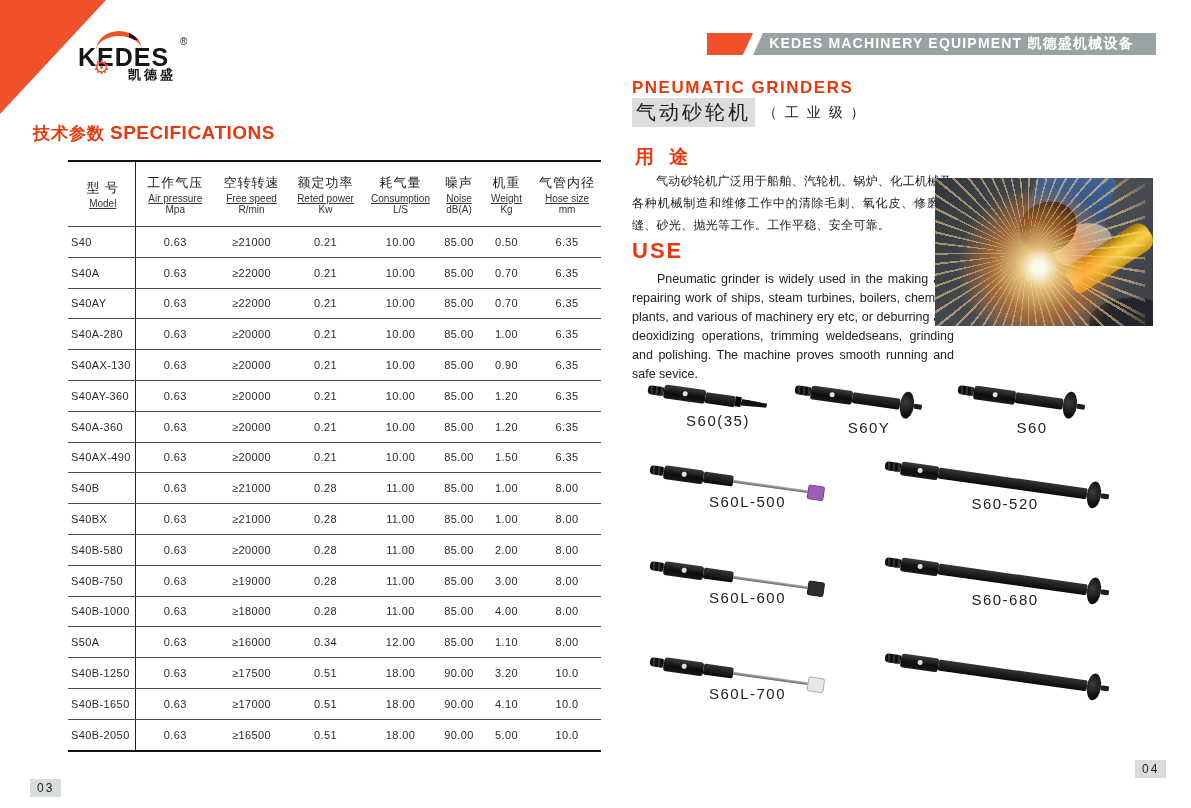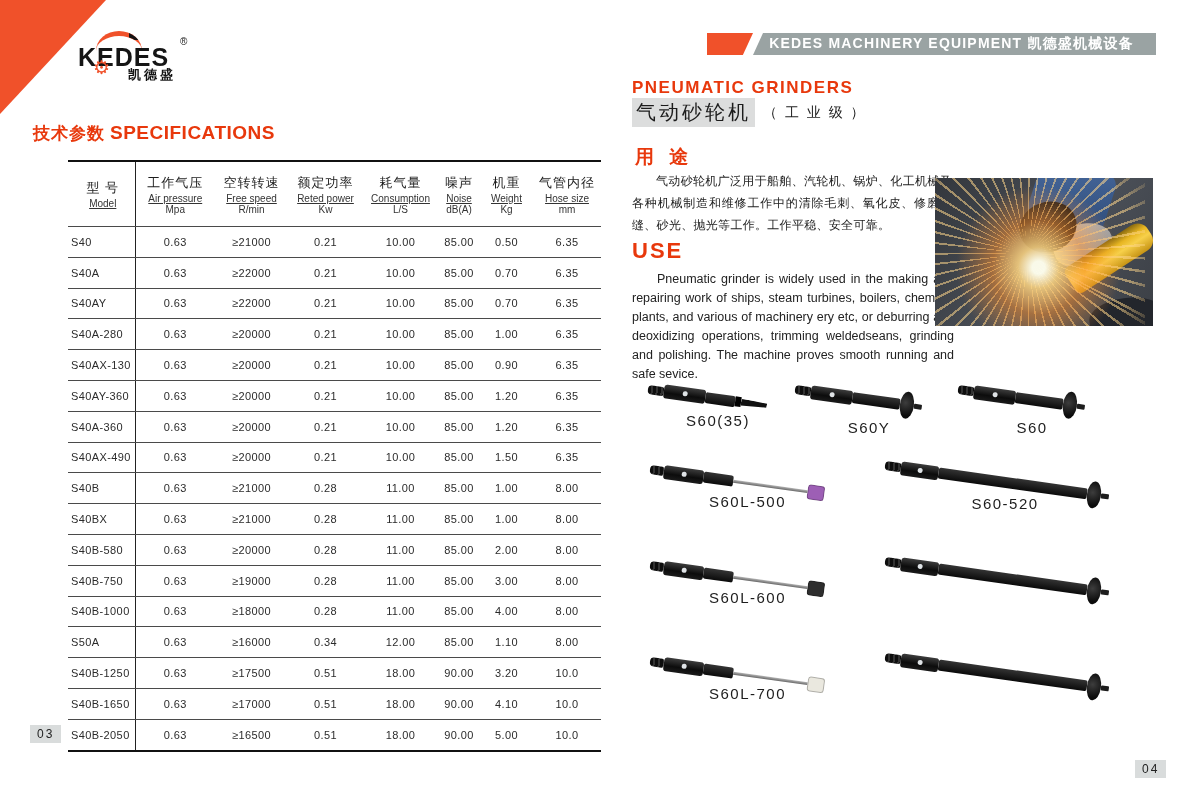--- a/index.html
+++ b/index.html
@@ -32,21 +32,21 @@
   table.spec th:first-child,table.spec td:first-child{border-right:1.5px solid #222;text-align:left;padding-left:3px;}
   table.spec td{height:29.8px;border-bottom:1.4px solid #4a4a4a;text-align:center;
     font-size:11px;color:#2b2b2b;letter-spacing:.4px;}
   table.spec tbody tr:last-child td{border-bottom:2.5px solid #111;}
   .h-cn{font-size:13px;color:#1c1c1c;letter-spacing:1px;text-align:center;}
   th:first-child .h-cn,th:first-child .h-en,th:first-child .h-unit{text-align:center;}
   .h-en{font-size:10px;color:#333;margin-top:1px;text-align:center;text-decoration:underline;}
   .h-unit{font-size:10px;color:#333;text-align:center;}
   .pagenum{position:absolute;font-size:12px;color:#222;background:#d9dcdc;
     padding:2px 7px;letter-spacing:2px;}
-  .pagenum.left{left:30px;top:725px;}
+  .pagenum.left{left:30px;top:779px;}
   .pagenum.right{left:1135px;top:760px;}
   
   .banner{position:absolute;left:707px;top:33px;width:449px;height:22px;display:flex;}
   .banner-flag{width:46px;height:22px;background:#f0512a;
     clip-path:polygon(0 0,100% 0,78% 100%,0 100%);}
   .banner-bar{flex:1;margin-left:-36px;height:22px;background:#9aa3a3;
     clip-path:polygon(46px 0,100% 0,100% 100%,36px 100%);
     display:flex;align-items:center;justify-content:center;}
   .banner-bar span{color:#fff;font-size:14px;font-weight:700;letter-spacing:1.2px;padding-left:30px;}
   .title-en{position:absolute;left:632px;top:78px;font-size:17px;font-weight:800;
@@ -439,20 +439,21 @@
       <div class="product-label">S60L-600</div>
     </div>
     <div class="product" style="left: 885px; top: 548px; width: 240px;">
       <div class="tool">
         <div class="t-tail" style="width: 16px;"></div>
         <div class="t-grip" style="width: 38px;"></div>
         <div class="t-body" style="width: 150px;"></div>
         <div class="t-disc"></div>
         <div class="t-stub"></div>
       </div>
+      <div class="product-label">S60-680</div>
     </div>
     <div class="product" style="left: 650px; top: 654px; width: 195px;">
       <div class="tool">
         <div class="t-tail" style="width: 14px;"></div>
         <div class="t-grip" style="width: 40px;"></div>
         <div class="t-body" style="width: 30px;"></div>
         <div class="t-shaft" style="width: 75px;"></div>
         <div class="t-stone" style="background: rgb(234, 232, 223);"></div>
       </div>
       <div class="product-label">S60L-700</div>

